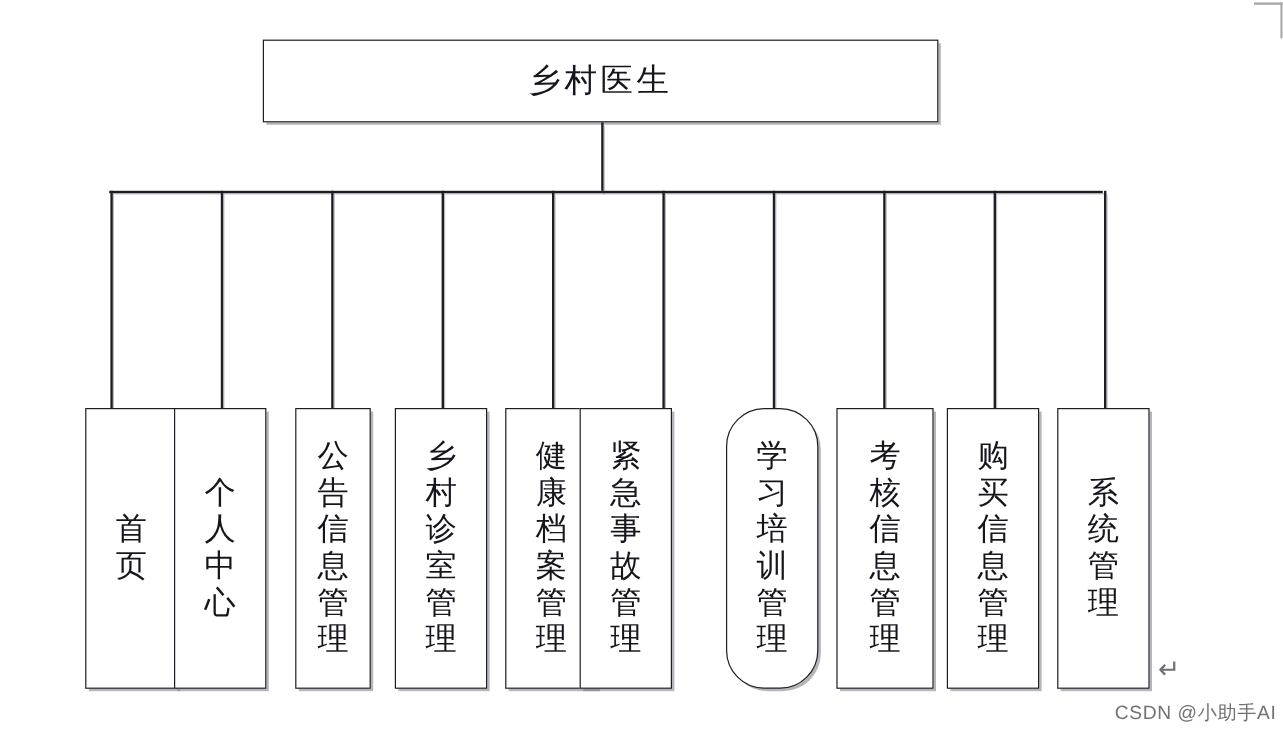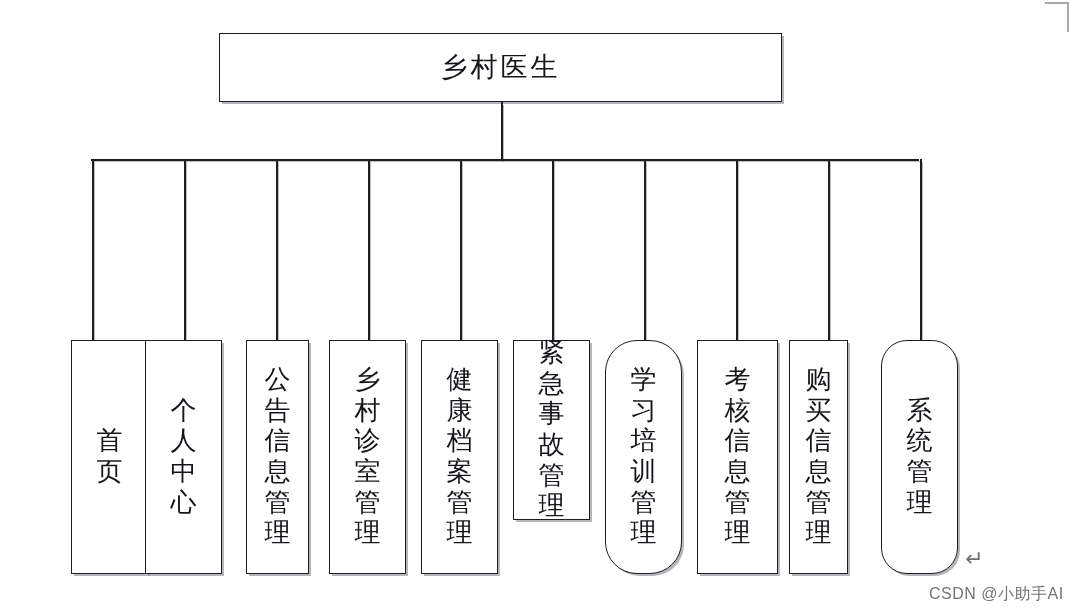--- a/index.html
+++ b/index.html
@@ -135,33 +135,33 @@
       </div>
       <div class="node node-leaf" style="left: 230px; top: 340px; width: 63px; height: 234px; margin-left: 16px;">
         <span class="label">公告信息管理</span>
       </div>
       <div class="node node-leaf" style="left: 329px; top: 340px; width: 77px; height: 234px;">
         <span class="label">乡村诊室管理</span>
       </div>
       <div class="node node-leaf" style="left: 421px; top: 340px; width: 77px; height: 234px; justify-content: center;">
         <span class="label">健康档案管理</span>
       </div>
-      <div class="node node-leaf" style="left: 513px; top: 340px; width: 77px; height: 180px;">
+      <div class="node node-leaf" style="left: 483px; top: 340px; width: 77px; height: 234px;">
         <span class="label">紧急事故管理</span>
       </div>
       <div class="node node-leaf" style="left: 605px; top: 340px; width: 77px; height: 234px; border-radius: 32px;">
         <span class="label">学习培训管理</span>
       </div>
       <div class="node node-leaf" style="left: 697px; top: 340px; width: 81px; height: 234px;">
         <span class="label">考核信息管理</span>
       </div>
-      <div class="node node-leaf" style="left: 789px; top: 340px; width: 59px; height: 234px; align-items: center;">
+      <div class="node node-leaf" style="left: 789px; top: 340px; width: 77px; height: 234px; align-items: center;">
         <span class="label">购买信息管理</span>
       </div>
-      <div class="node node-leaf" style="left: 881px; top: 340px; width: 77px; height: 234px; border-radius: 26px;">
+      <div class="node node-leaf" style="left: 881px; top: 340px; width: 77px; height: 234px;">
         <span class="label">系统管理</span>
       </div>
     </div>
 
   <div class="return-mark" id="return-mark" style="left: 965px; top: 548px;">↵</div>
 
   <div class="watermark" id="watermark" style="left: 929px; top: 584px;">CSDN @小助手AI</div>
 
 </div>
 

